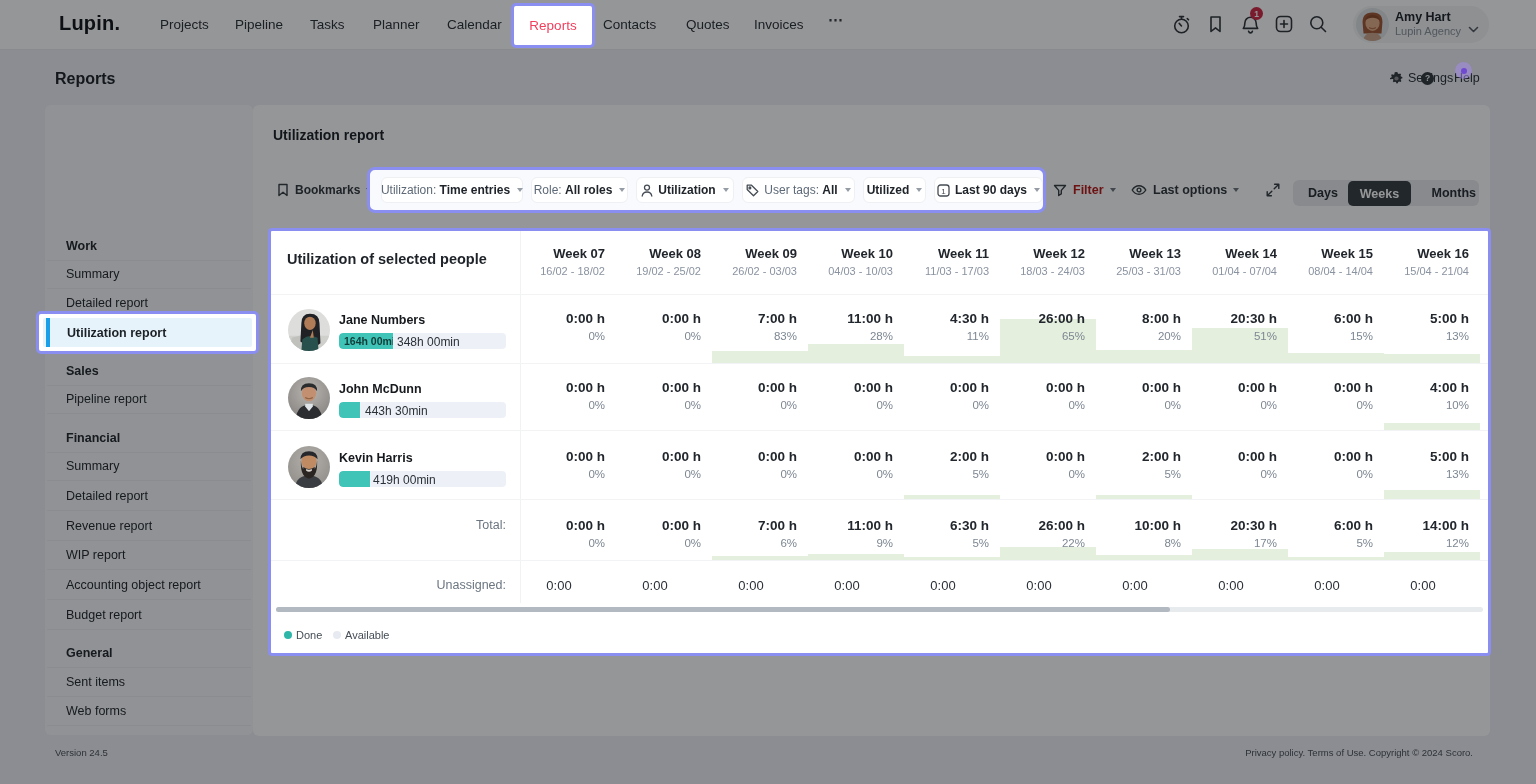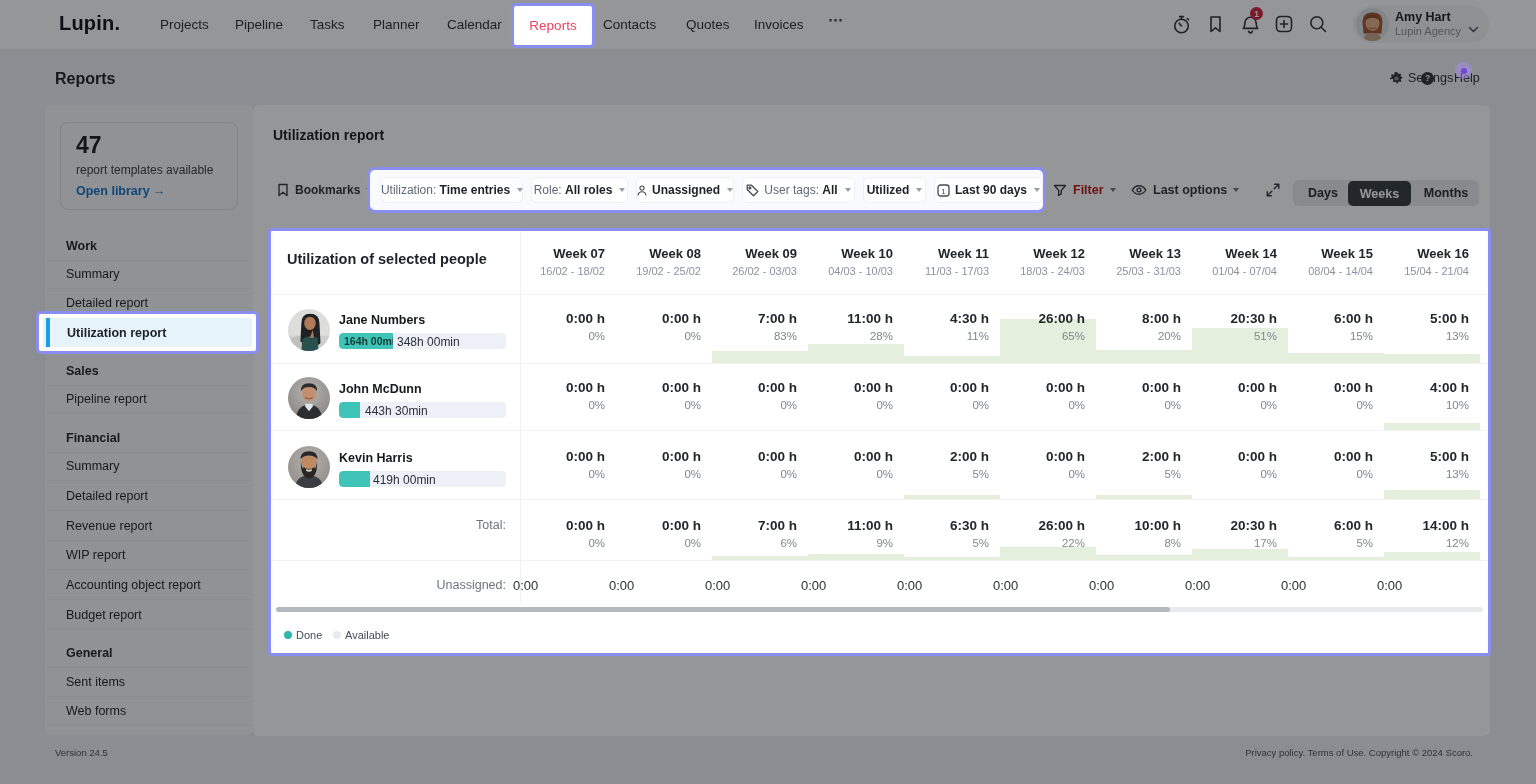--- a/index.html
+++ b/index.html
@@ -1,21 +1,21 @@
 <!DOCTYPE html>
 <html><head><meta charset="utf-8">
 <style>
 *{margin:0;padding:0;box-sizing:border-box}
 html,body{width:1536px;height:784px;overflow:hidden;font-family:"Liberation Sans",sans-serif;background:#eef0f6;position:relative}
 .abs{position:absolute}
 .nvl{font-size:13.5px;color:#2e343a}
 .wk{width:92px;text-align:right;font-size:13px;font-weight:bold;color:#21262c}
 .dt{width:92px;text-align:right;font-size:11px;color:#8a93a0}
 .val{width:92px;text-align:right;font-size:13.5px;font-weight:bold;color:#22272d}
-.uval{width:92px;text-align:left;font-size:13px;color:#2b3138}
+.uval{width:92px;text-align:center;font-size:13px;color:#2b3138}
 .pct{width:92px;text-align:right;font-size:11.5px;color:#7d8792}
 .lbl{width:135px;text-align:right;font-size:12.5px;color:#6b7580}
 .nm{font-size:12.5px;font-weight:bold;color:#16191d}
 .grn{background:#e5efde}
 .bar{width:167px;height:16px;border-radius:4px;background:#edf0f7;overflow:hidden}
 .chip{position:absolute;left:0;top:0;height:16px;border-radius:4px 0 0 4px;background:#41c4b8;font-size:10.5px;font-weight:bold;color:#123c38;overflow:hidden;white-space:nowrap;display:flex;align-items:center;padding-left:5px}
 .bartxt{position:absolute;top:1.5px;font-size:12px;color:#2b3138;white-space:nowrap}
 .leg{font-size:11px;color:#454d55}
 .gl{color:#5d6977}
 .pill{height:26px;border-radius:6px;background:#fff;border:1px solid #eef0f4;display:flex;align-items:center;justify-content:center;font-size:12px;color:#20252b;white-space:nowrap;flex:none}
@@ -100,25 +100,20 @@
   </div>
 <div class="abs icw" style="left:1421px;top:71px">
     <svg width="13" height="13" viewBox="0 0 13 13">
       <circle cx="6.5" cy="6.5" r="6.5" fill="#353b41"></circle>
       <text x="6.5" y="9.4" font-size="8.5" font-weight="bold" font-family="Liberation Sans" fill="#eef0f2" text-anchor="middle">?</text>
     </svg>
     <span style="font-size:12.5px;color:#2e343a;margin-left:20px">Help</span>
   </div>
 
 <div class="abs" style="left:45px;top:105px;width:208px;height:630px;background:#f8f9fb;border-radius:6px">
-  <div class="card">
-      <div style="font-size:23px;font-weight:bold;color:#1e2329;line-height:1">47</div>
-      <div style="font-size:12px;color:#3c444c;margin-top:6px">report templates available</div>
-      <div style="font-size:12.5px;font-weight:bold;color:#1877c9;margin-top:7px">Open library <span style="font-weight:normal">→</span></div>
-    </div>
 <div class="abs" style="left:21px;top:134px;font-size:12.5px;font-weight:bold;color:#262c33">Work</div>
 <div class="abs" style="left:21px;top:162px;font-size:12.5px;font-weight:normal;color:#262c33">Summary</div>
 <div class="abs" style="left:21px;top:191px;font-size:12.5px;font-weight:normal;color:#262c33">Detailed report</div>
 <div class="abs" style="left:21px;top:259px;font-size:12.5px;font-weight:bold;color:#262c33">Sales</div>
 <div class="abs" style="left:21px;top:287px;font-size:12.5px;font-weight:normal;color:#262c33">Pipeline report</div>
 <div class="abs" style="left:21px;top:326px;font-size:12.5px;font-weight:bold;color:#262c33">Financial</div>
 <div class="abs" style="left:21px;top:354px;font-size:12.5px;font-weight:normal;color:#262c33">Summary</div>
 <div class="abs" style="left:21px;top:384px;font-size:12.5px;font-weight:normal;color:#262c33">Detailed report</div>
 <div class="abs" style="left:21px;top:414px;font-size:12.5px;font-weight:normal;color:#262c33">Revenue report</div>
 <div class="abs" style="left:21px;top:443px;font-size:12.5px;font-weight:normal;color:#262c33">WIP report</div>
@@ -171,21 +166,21 @@
       <span class="cvd"></span>
     </div>
   <div class="abs" style="left:1013px;top:78px"><svg width="14" height="14" viewBox="0 0 14 14">
         <g fill="none" stroke="#3a4047" stroke-width="1.4" stroke-linecap="round" stroke-linejoin="round">
           <path d="M8.6 1.2h4.2v4.2M12.8 1.2L8.2 5.8M5.4 12.8H1.2V8.6M1.2 12.8l4.6-4.6"></path>
         </g>
       </svg></div>
   <div class="abs" style="left:1040px;top:75px;width:186px;height:26px;background:#e9ebee;border-radius:6px"></div>
   <div class="abs" style="left:1042px;top:81px;width:56px;text-align:center;font-size:12.5px;font-weight:bold;color:#2b3138">Days</div>
   <div class="abs" style="left:1095px;top:76px;width:63px;height:25px;background:#3a4046;border-radius:5px;color:#fff;font-size:12.5px;font-weight:bold;display:flex;align-items:center;justify-content:center">Weeks</div>
-  <div class="abs" style="left:1163px;top:81px;width:60px;text-align:center;font-size:12.5px;font-weight:bold;color:#2b3138">Months</div>
+  <div class="abs" style="left:1163px;top:81px;width:60px;text-align:right;font-size:12.5px;font-weight:bold;color:#2b3138">Months</div>
 </div>
 
 <div class="abs" style="left:55px;top:747px;font-size:9.5px;color:#4d545b">Version 24.5</div>
 <div class="abs" style="left:1133px;top:747px;width:340px;text-align:right;font-size:9.5px;color:#4d545b">Privacy policy. Terms of Use. Copyright © 2024 Scoro.</div>
 
 <div style="position:absolute;z-index:50;left:0;top:0;width:1536px;height:784px;background:rgba(2,4,8,0.42)"></div>
 
 <div class="hl" style="left:511px;top:3px;width:84px;height:45px;border-radius:5px;display:flex;align-items:center;justify-content:center;font-size:13.5px;color:#f23e5c">Reports</div>
 
 <div class="hl" style="left:36px;top:311px;width:223px;height:43px;border-radius:5px;padding:4px">
@@ -198,21 +193,21 @@
 <div class="hl" style="left:367px;top:167px;width:679px;height:46px;border-radius:8px;background:#f8fafd;display:flex;align-items:center;gap:8px;padding-left:11px">
   <div class="pill" style="width:142px"><span class="gl">Utilization:</span>&nbsp;<b>Time entries</b><span class="cv"></span></div>
 <div class="pill" style="width:97px"><span class="gl">Role:</span>&nbsp;<b>All roles</b><span class="cv"></span></div>
 <div class="pill" style="width:98px">
       <svg width="12" height="13" viewBox="0 0 12 13" style="margin-right:5px">
         <g fill="none" stroke="#454c54" stroke-width="1.3" stroke-linecap="round" stroke-linejoin="round">
           <circle cx="6" cy="3.6" r="2.5"></circle>
           <path d="M1.2 12c.5-2.6 2.4-4 4.8-4s4.3 1.4 4.8 4"></path>
         </g>
       </svg>
-      <b>Unassigned</b>
+      <b>Utilization</b>
       <span class="cv"></span>
     </div>
 <div class="pill" style="width:113px"><svg width="13" height="13" viewBox="0 0 13 13" style="margin-right:5px">
         <g fill="none" stroke="#454c54" stroke-width="1.3" stroke-linecap="round" stroke-linejoin="round">
           <path d="M1.2 5.5V1.2h4.3l6.3 6.3-4.3 4.3z"></path>
           <circle cx="3.9" cy="3.9" r="0.9"></circle>
         </g>
       </svg><span class="gl">User tags:</span>&nbsp;<b>All</b><span class="cv"></span></div>
 <div class="pill" style="width:63px">
       <b>Utilized</b>

